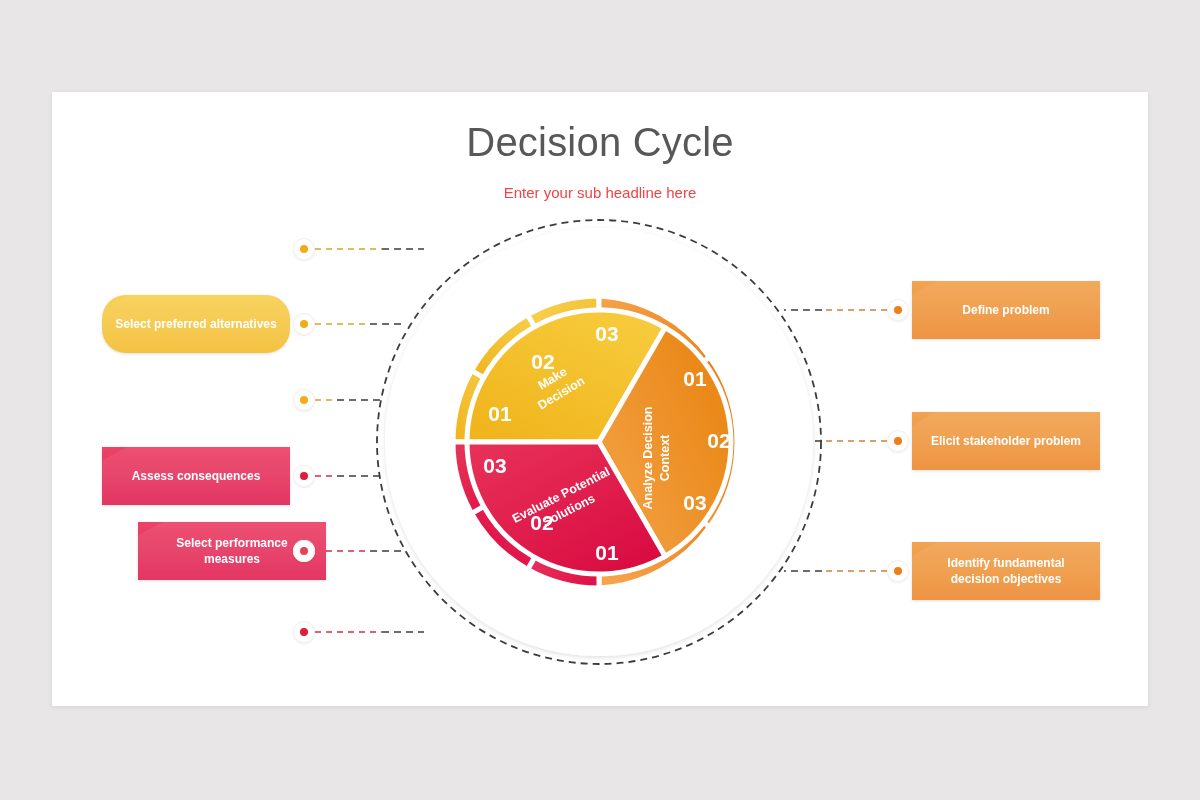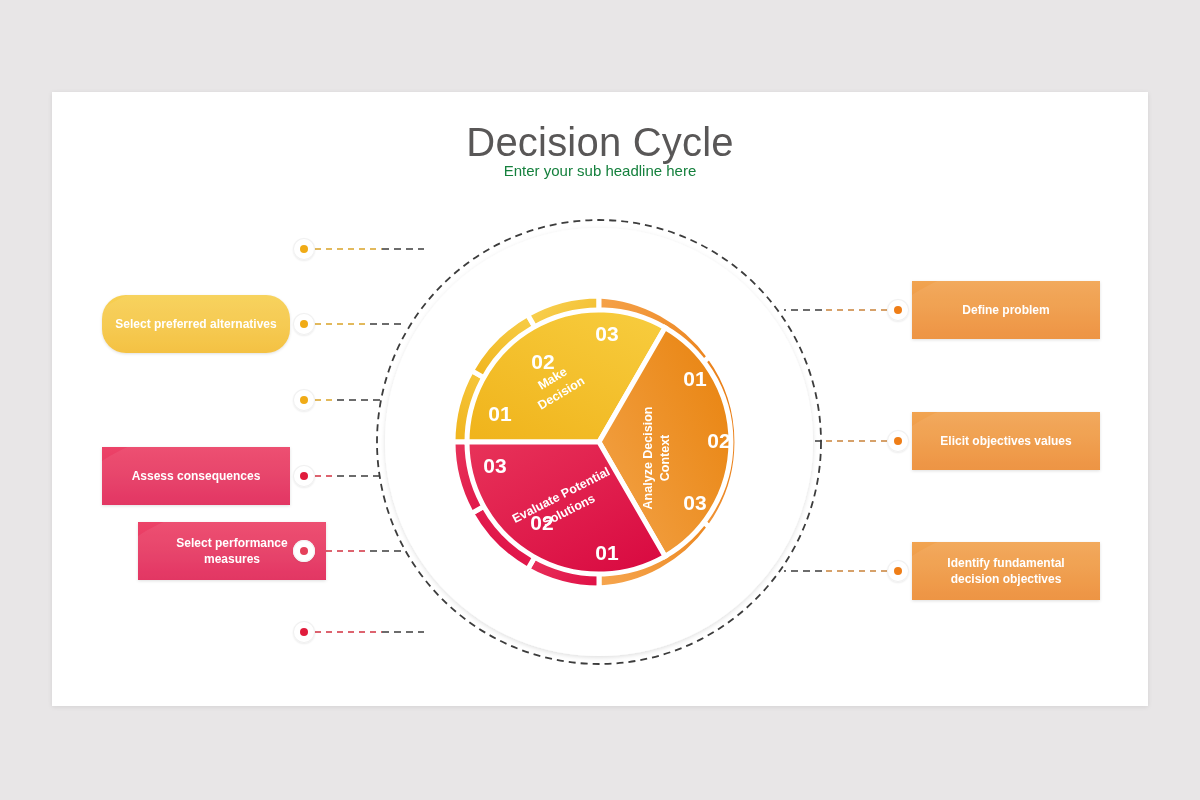--- a/index.html
+++ b/index.html
@@ -23,25 +23,25 @@
   
   #title {
     position: absolute; left: 0; top: 28px; width: 100%;
     text-align: center;
     font-size: 40px;
     font-weight: 400;
     color: #595757;
     letter-spacing: 0.2px;
   }
   #subtitle {
-    position: absolute; left: 0; top: 70px; width: 100%;
+    position: absolute; left: 0; top: 92px; width: 100%;
     text-align: center;
     font-size: 15px;
     font-weight: 400;
-    color: #15803d;
+    color: #ef4444;
   }
 
   
   .lbl {
     position: absolute;
     width: 188px; height: 58px;
     display: flex; align-items: center; justify-content: center;
     text-align: center;
     color: #ffffff;
     font-size: 12px;
@@ -269,21 +269,21 @@
       <span class="txt">Assess consequences</span>
     </div>
     <div class="lbl pink" style="left:50px; top:430px;margin-left:36px;">
       <span class="txt">Select performance measures</span>
     </div>
 
     <div class="lbl orange" style="left:860px; top:189px;">
       <span class="txt">Define problem</span>
     </div>
     <div class="lbl orange" style="left:860px; top:320px;">
-      <span class="txt">Elicit objectives values</span>
+      <span class="txt">Elicit stakeholder problem</span>
     </div>
     <div class="lbl orange" style="left:860px; top:450px;">
       <span class="txt">Identify fundamental decision objectives</span>
     </div>
 
     <div class="dot yellow" style="left:241px; top:146px;">
         <i></i>
       </div>
     <div class="dot yellow" style="left:241px; top:221px;">
         <i></i>

